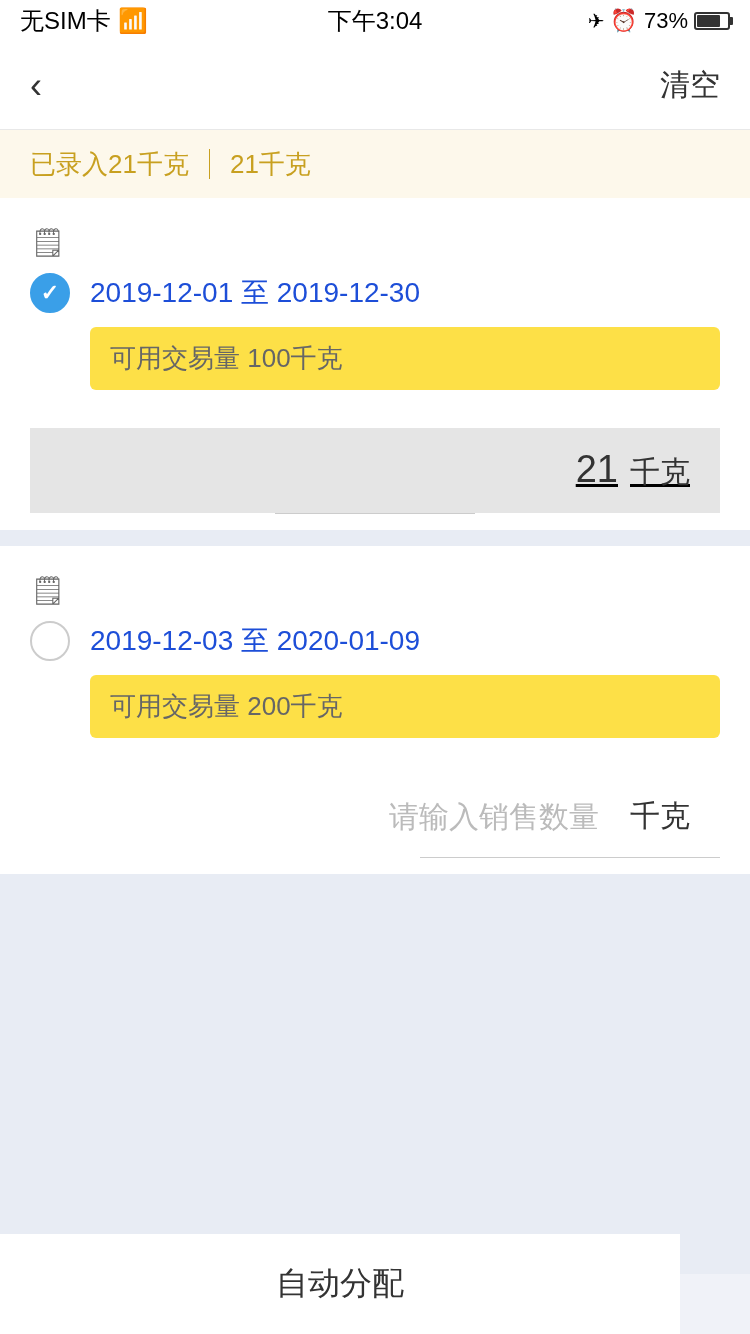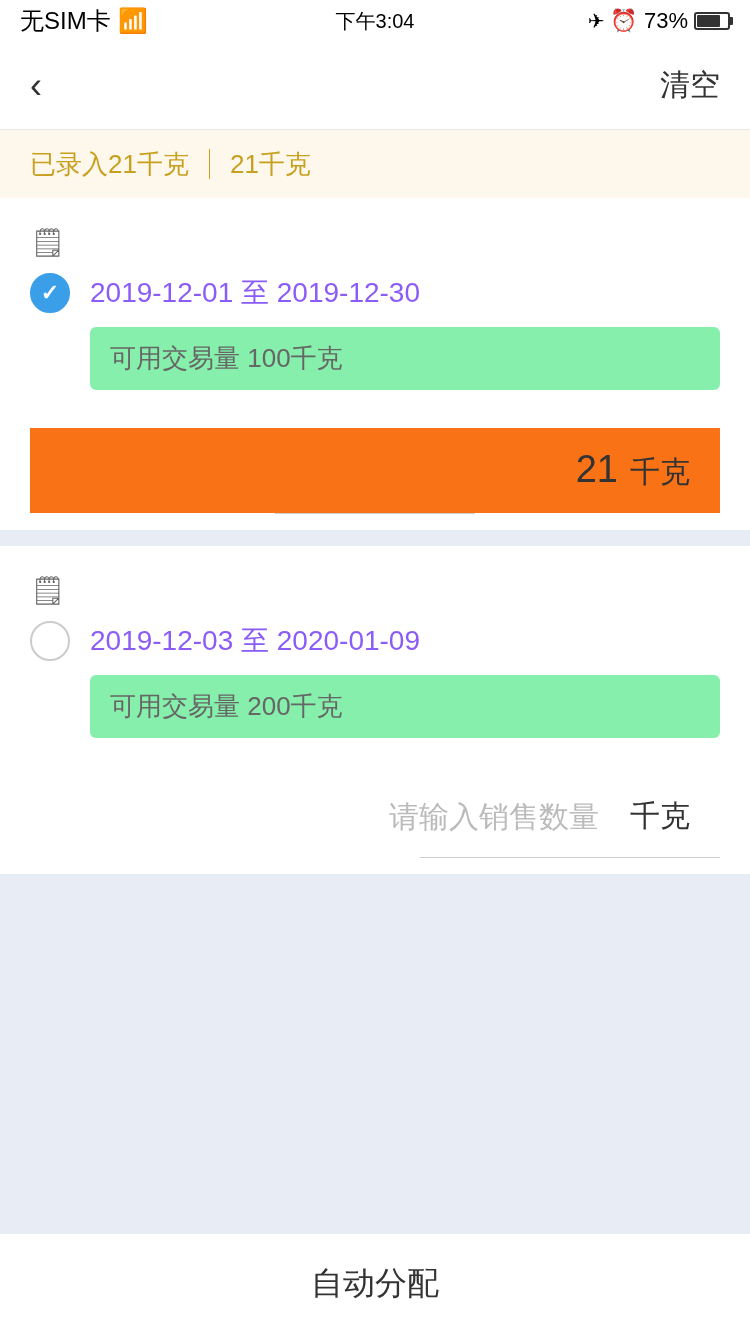--- a/index.html
+++ b/index.html
@@ -23,21 +23,21 @@
       padding: 0 20px;
       font-size: 24px;
     }
     .status-left {
       display: flex;
       align-items: center;
       gap: 8px;
       font-size: 24px;
     }
     .status-center {
-      font-size: 20px;
+      font-size: 24px;
       font-weight: 500;
       position: absolute;
       left: 50%;
       transform: translateX(-50%);
     }
     .status-right {
       display: flex;
       align-items: center;
       gap: 6px;
       font-size: 22px;
@@ -165,39 +165,40 @@
     }
     .radio-circle.checked::after {
       content: '✓';
       color: #fff;
       font-size: 22px;
       font-weight: bold;
     }
 
     .date-range {
       font-size: 28px;
-      color: #8b5cf6;
+      color: #1d4ed8;
     }
 
     .availability-box {
-      background: #86efac;
+      background: #fde047;
       border-radius: 6px;
       padding: 14px 20px;
       font-size: 26px;
       color: #666;
       margin-left: 60px;
     }
 
     
     .amount-row {
       display: flex;
       align-items: baseline;
       justify-content: flex-end;
       padding: 20px 30px;
-      background: #f97316;
+      background: #e5e5e5;
+      text-decoration: underline;
     }
     .amount-value {
       font-size: 38px;
       color: #333;
       font-weight: 500;
     }
     .amount-unit {
       font-size: 30px;
       color: #333;
       margin-left: 12px;
@@ -252,21 +253,21 @@
       background: #e8ecf4;
       flex: 1;
       min-height: 400px;
     }
 
     
     .bottom-bar {
       position: fixed;
       bottom: 0;
       left: 0;
-      width: 750px;
+      width: 680px;
       height: 100px;
       display: flex;
     }
     .btn-auto {
       flex: 1;
       background: #fff;
       border: none;
       font-size: 32px;
       color: #333;
       cursor: pointer;

